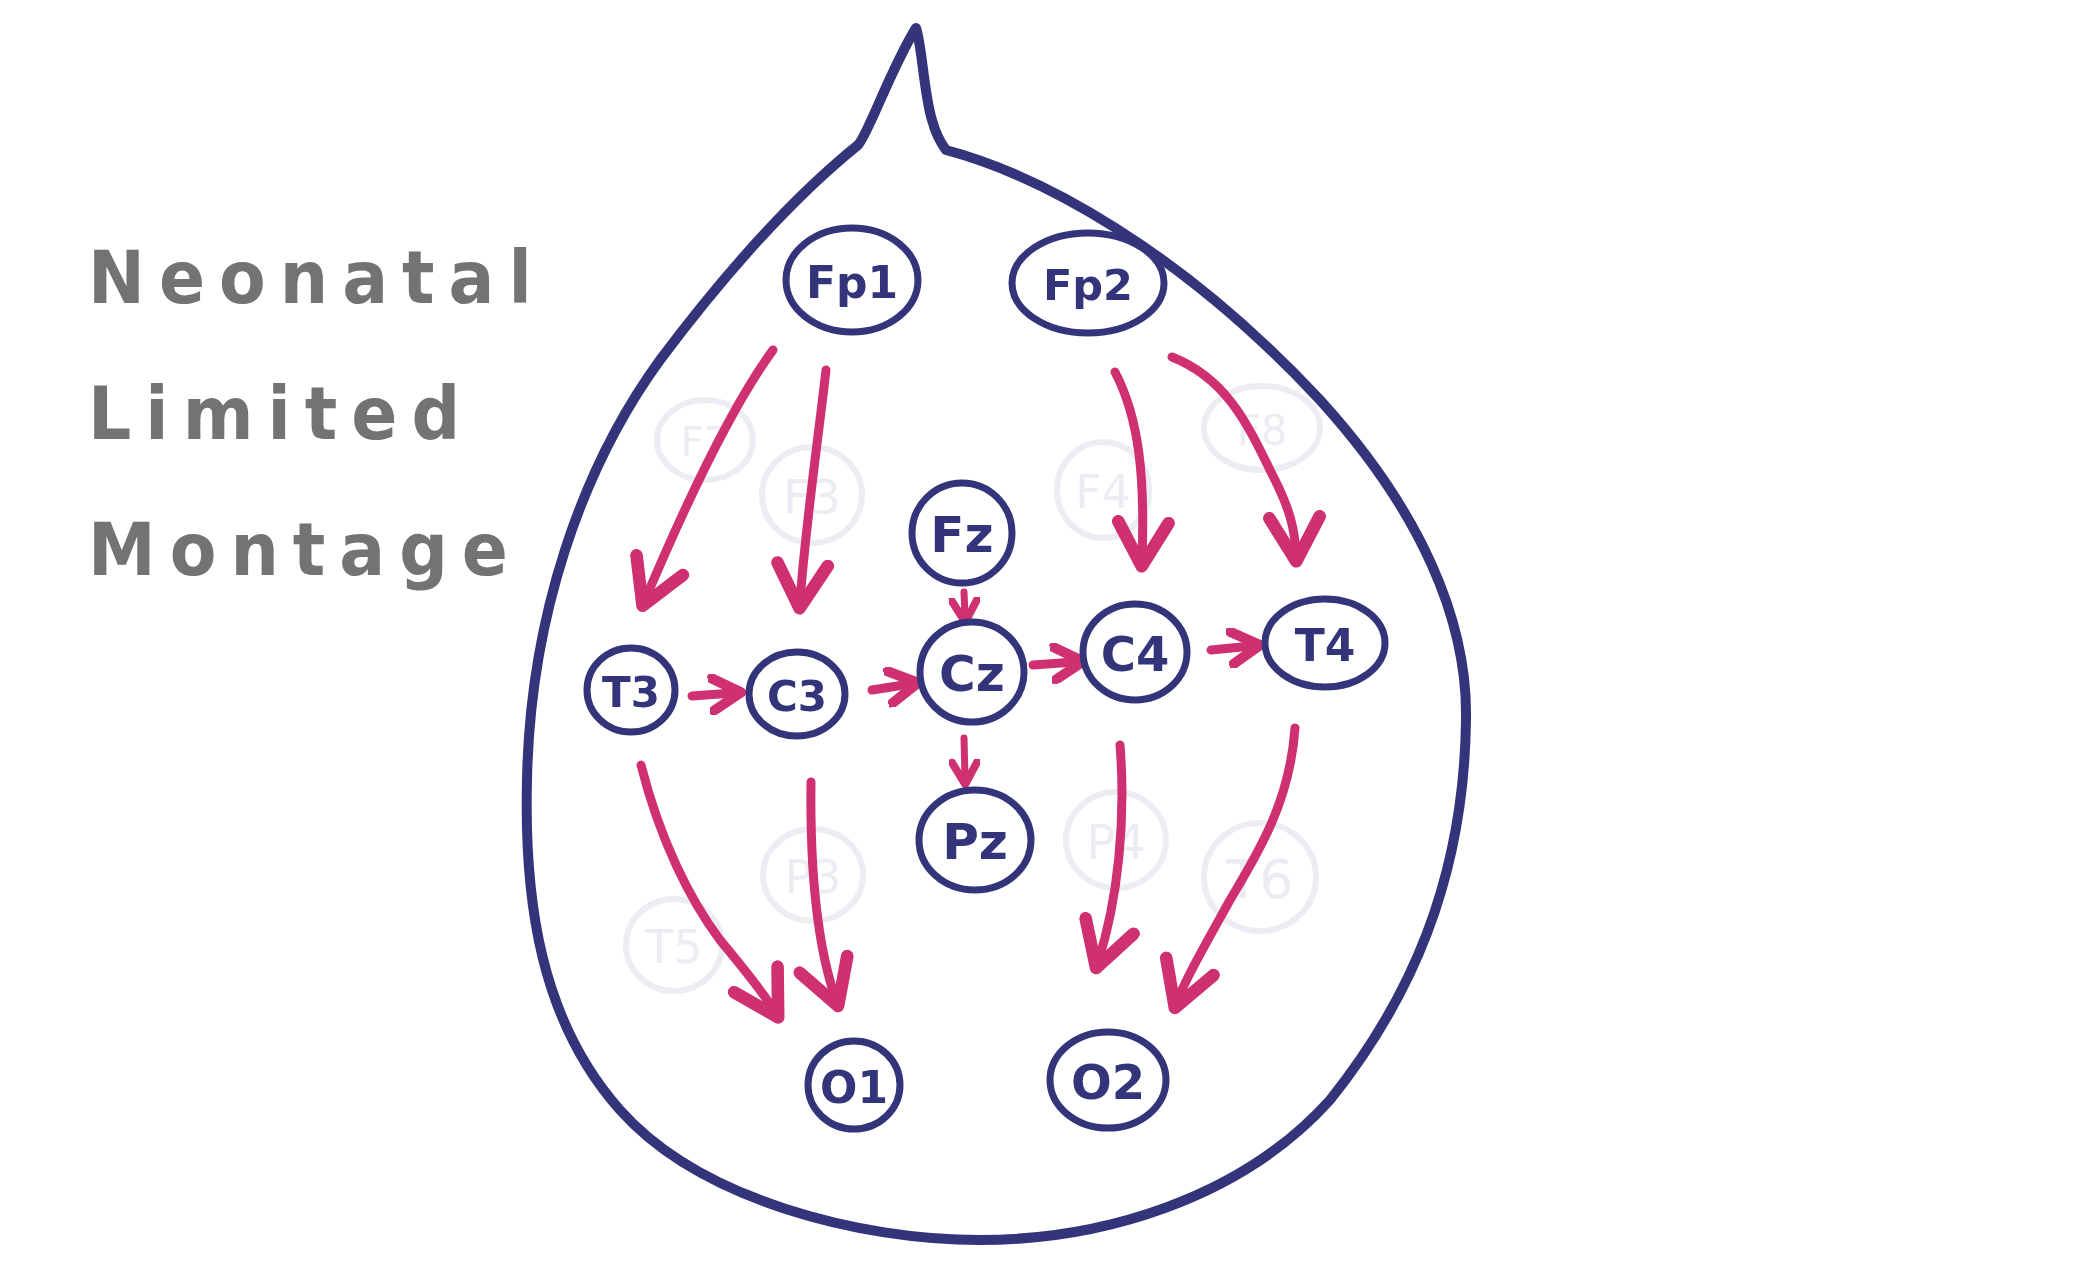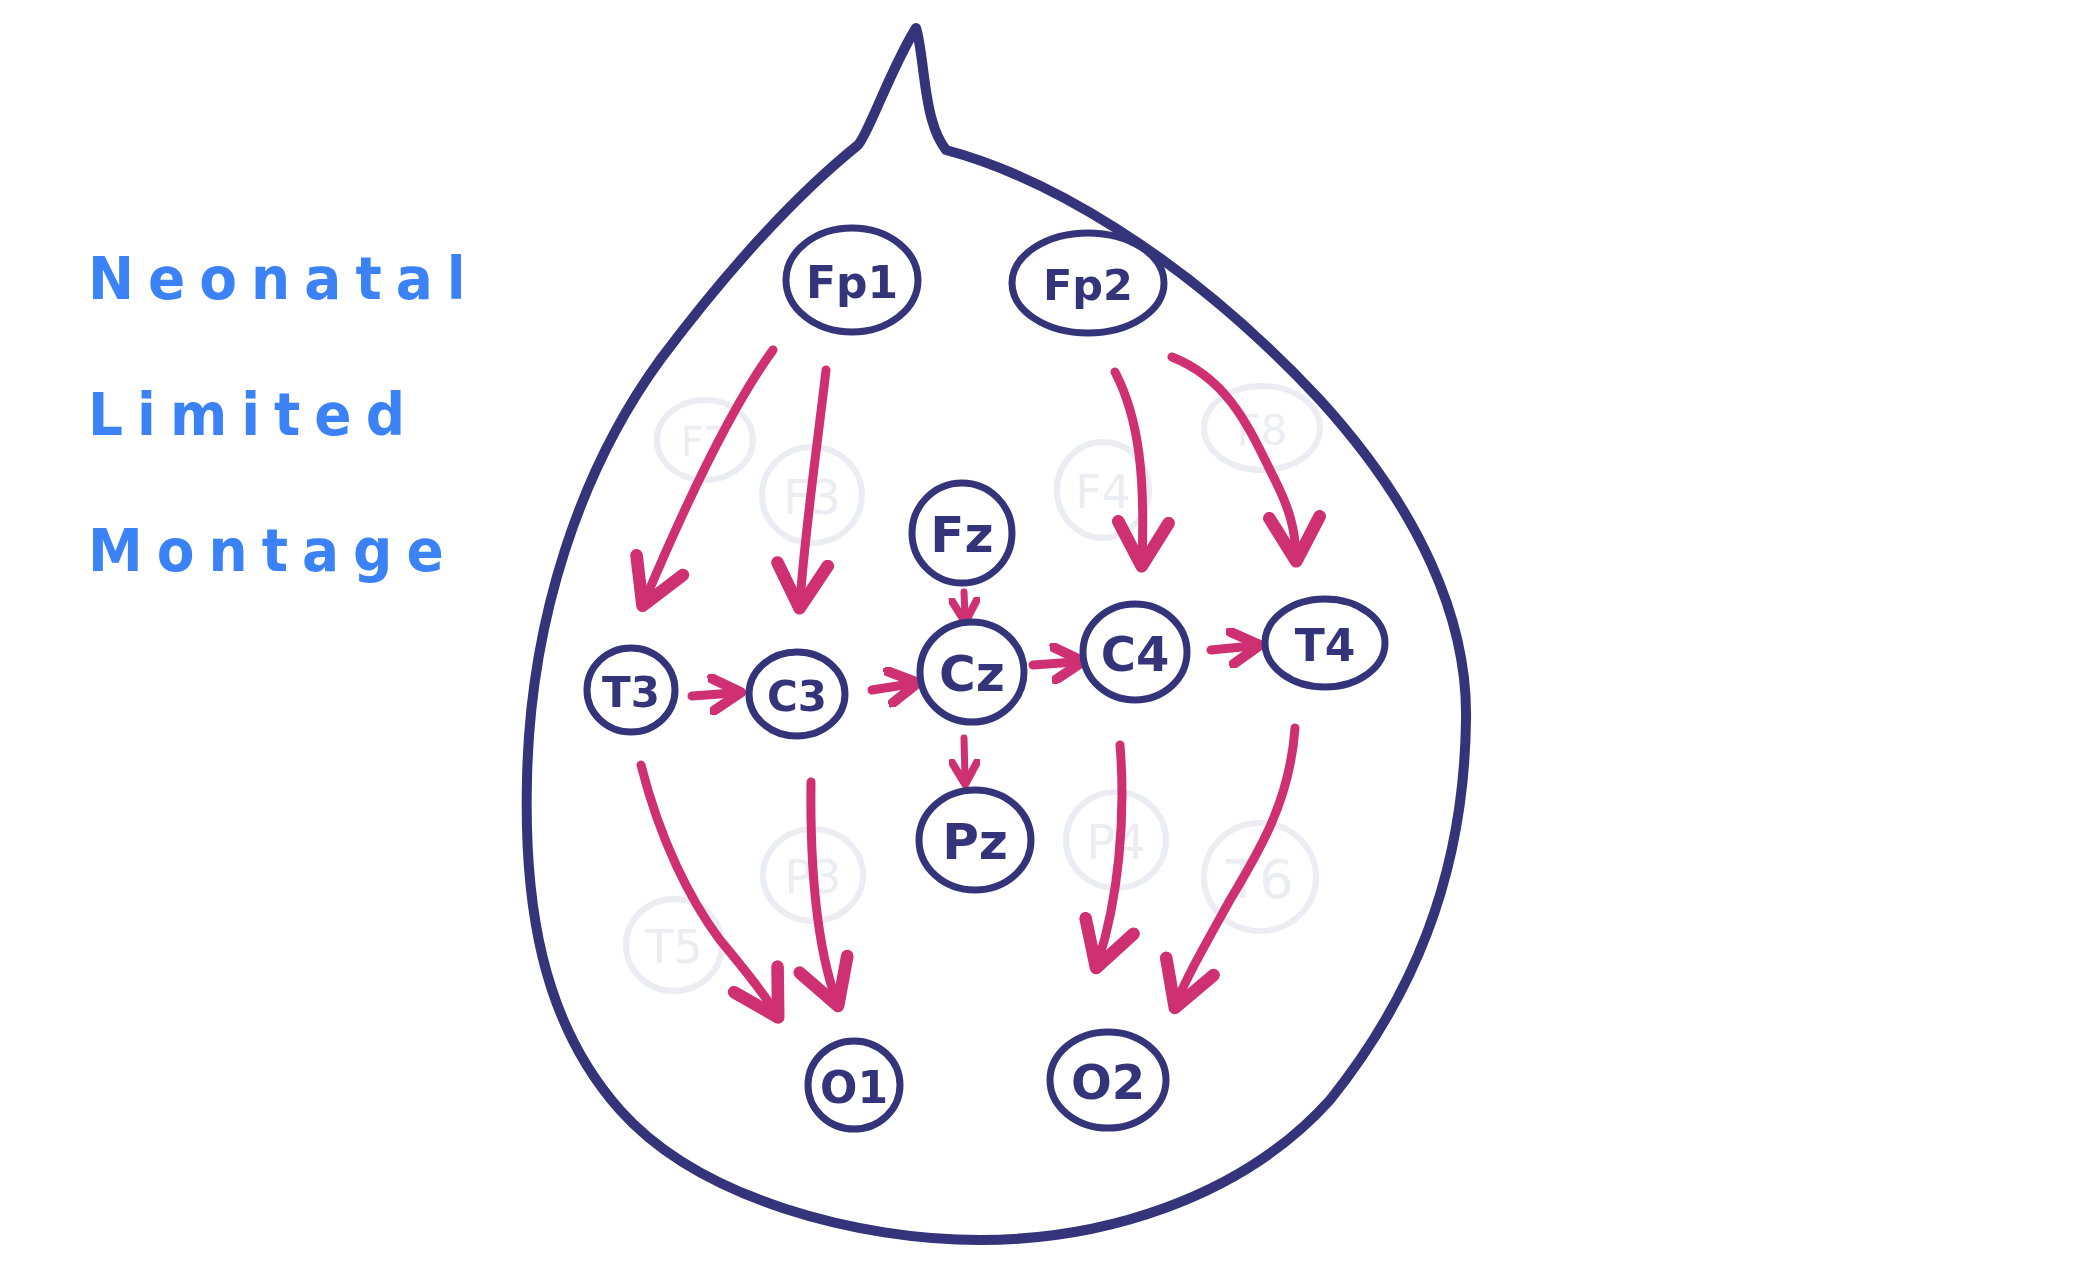--- a/index.html
+++ b/index.html
@@ -17,24 +17,24 @@
   #canvas {
     position: absolute;
     left: 0; top: 0;
     width: 2096px;
     height: 1276px;
   }
   .title-block {
     position: absolute;
     left: 88px;
     top: 210px;
-    color: #3b82f6;
+    color: #737373;
     font-family: "DejaVu Sans", sans-serif;
     font-weight: bold;
-    font-size: 55px;
+    font-size: 68px;
     line-height: 136px;
     letter-spacing: 14px;
   }
   .title-line {
     display: block;
     white-space: nowrap;
     transform: scaleY(1.08);
     transform-origin: left center;
   }
   .electrode-label {

